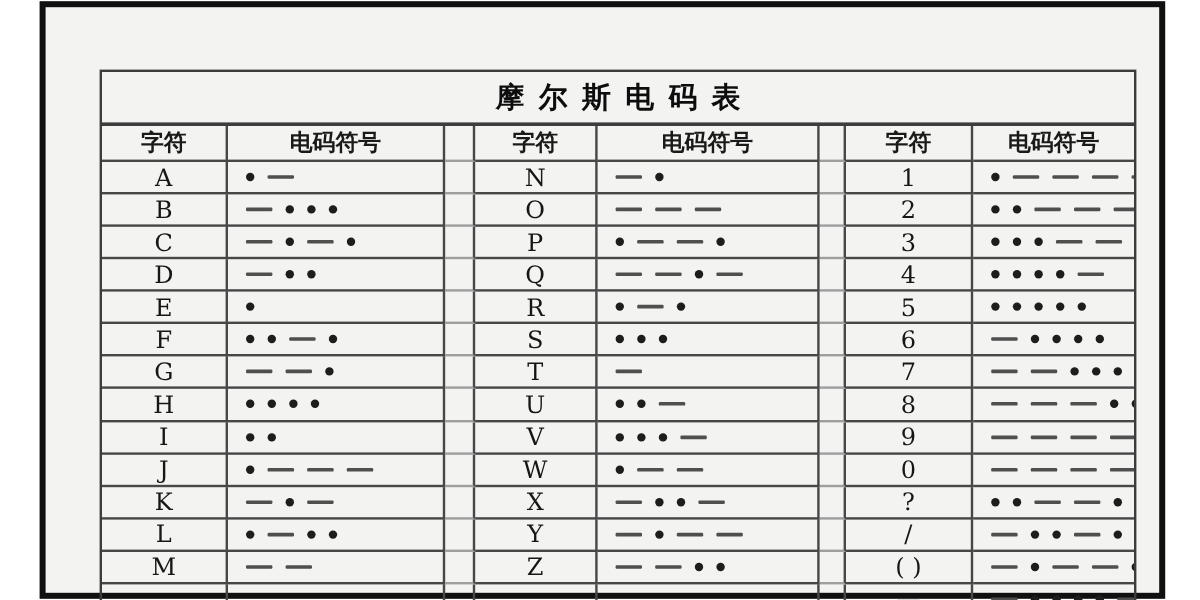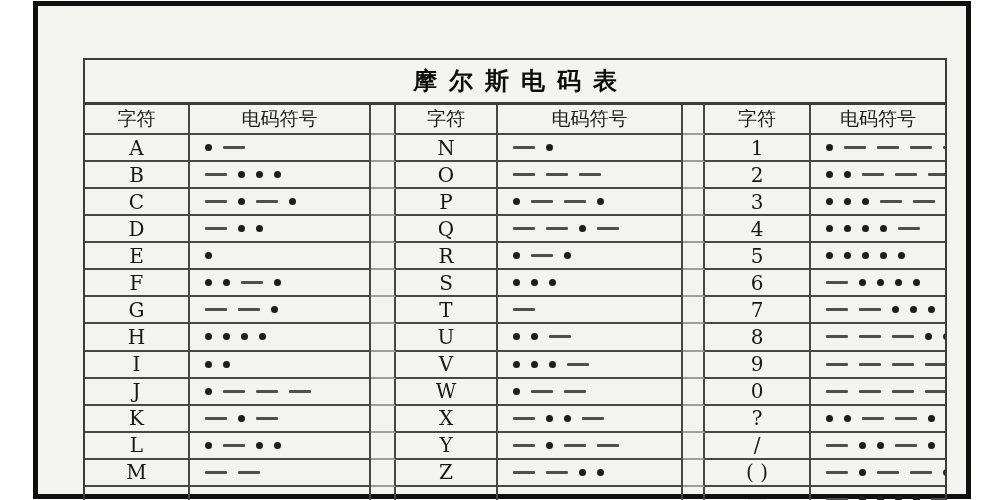--- a/index.html
+++ b/index.html
@@ -53,21 +53,21 @@
     align-items: center;
     min-width: 0;
     min-height: 0;
     overflow: hidden;
   }
   .cell.vline { border-right: 2px solid #474747; }
   .cell.last-row { border-bottom: none; }
   .cell.gap { border-bottom-color: #9e9e9e; }
   .cell.hdr {
     justify-content: center;
-    font-weight: normal;
+    font-weight: bold;
     font-size: 19px;
     color: #1a1a1a;
   }
   .cell.char {
     justify-content: center;
     font-family: "DejaVu Serif", "Liberation Serif", serif;
     font-size: 20px;
     color: #161616;
   }
   .cell.code {

